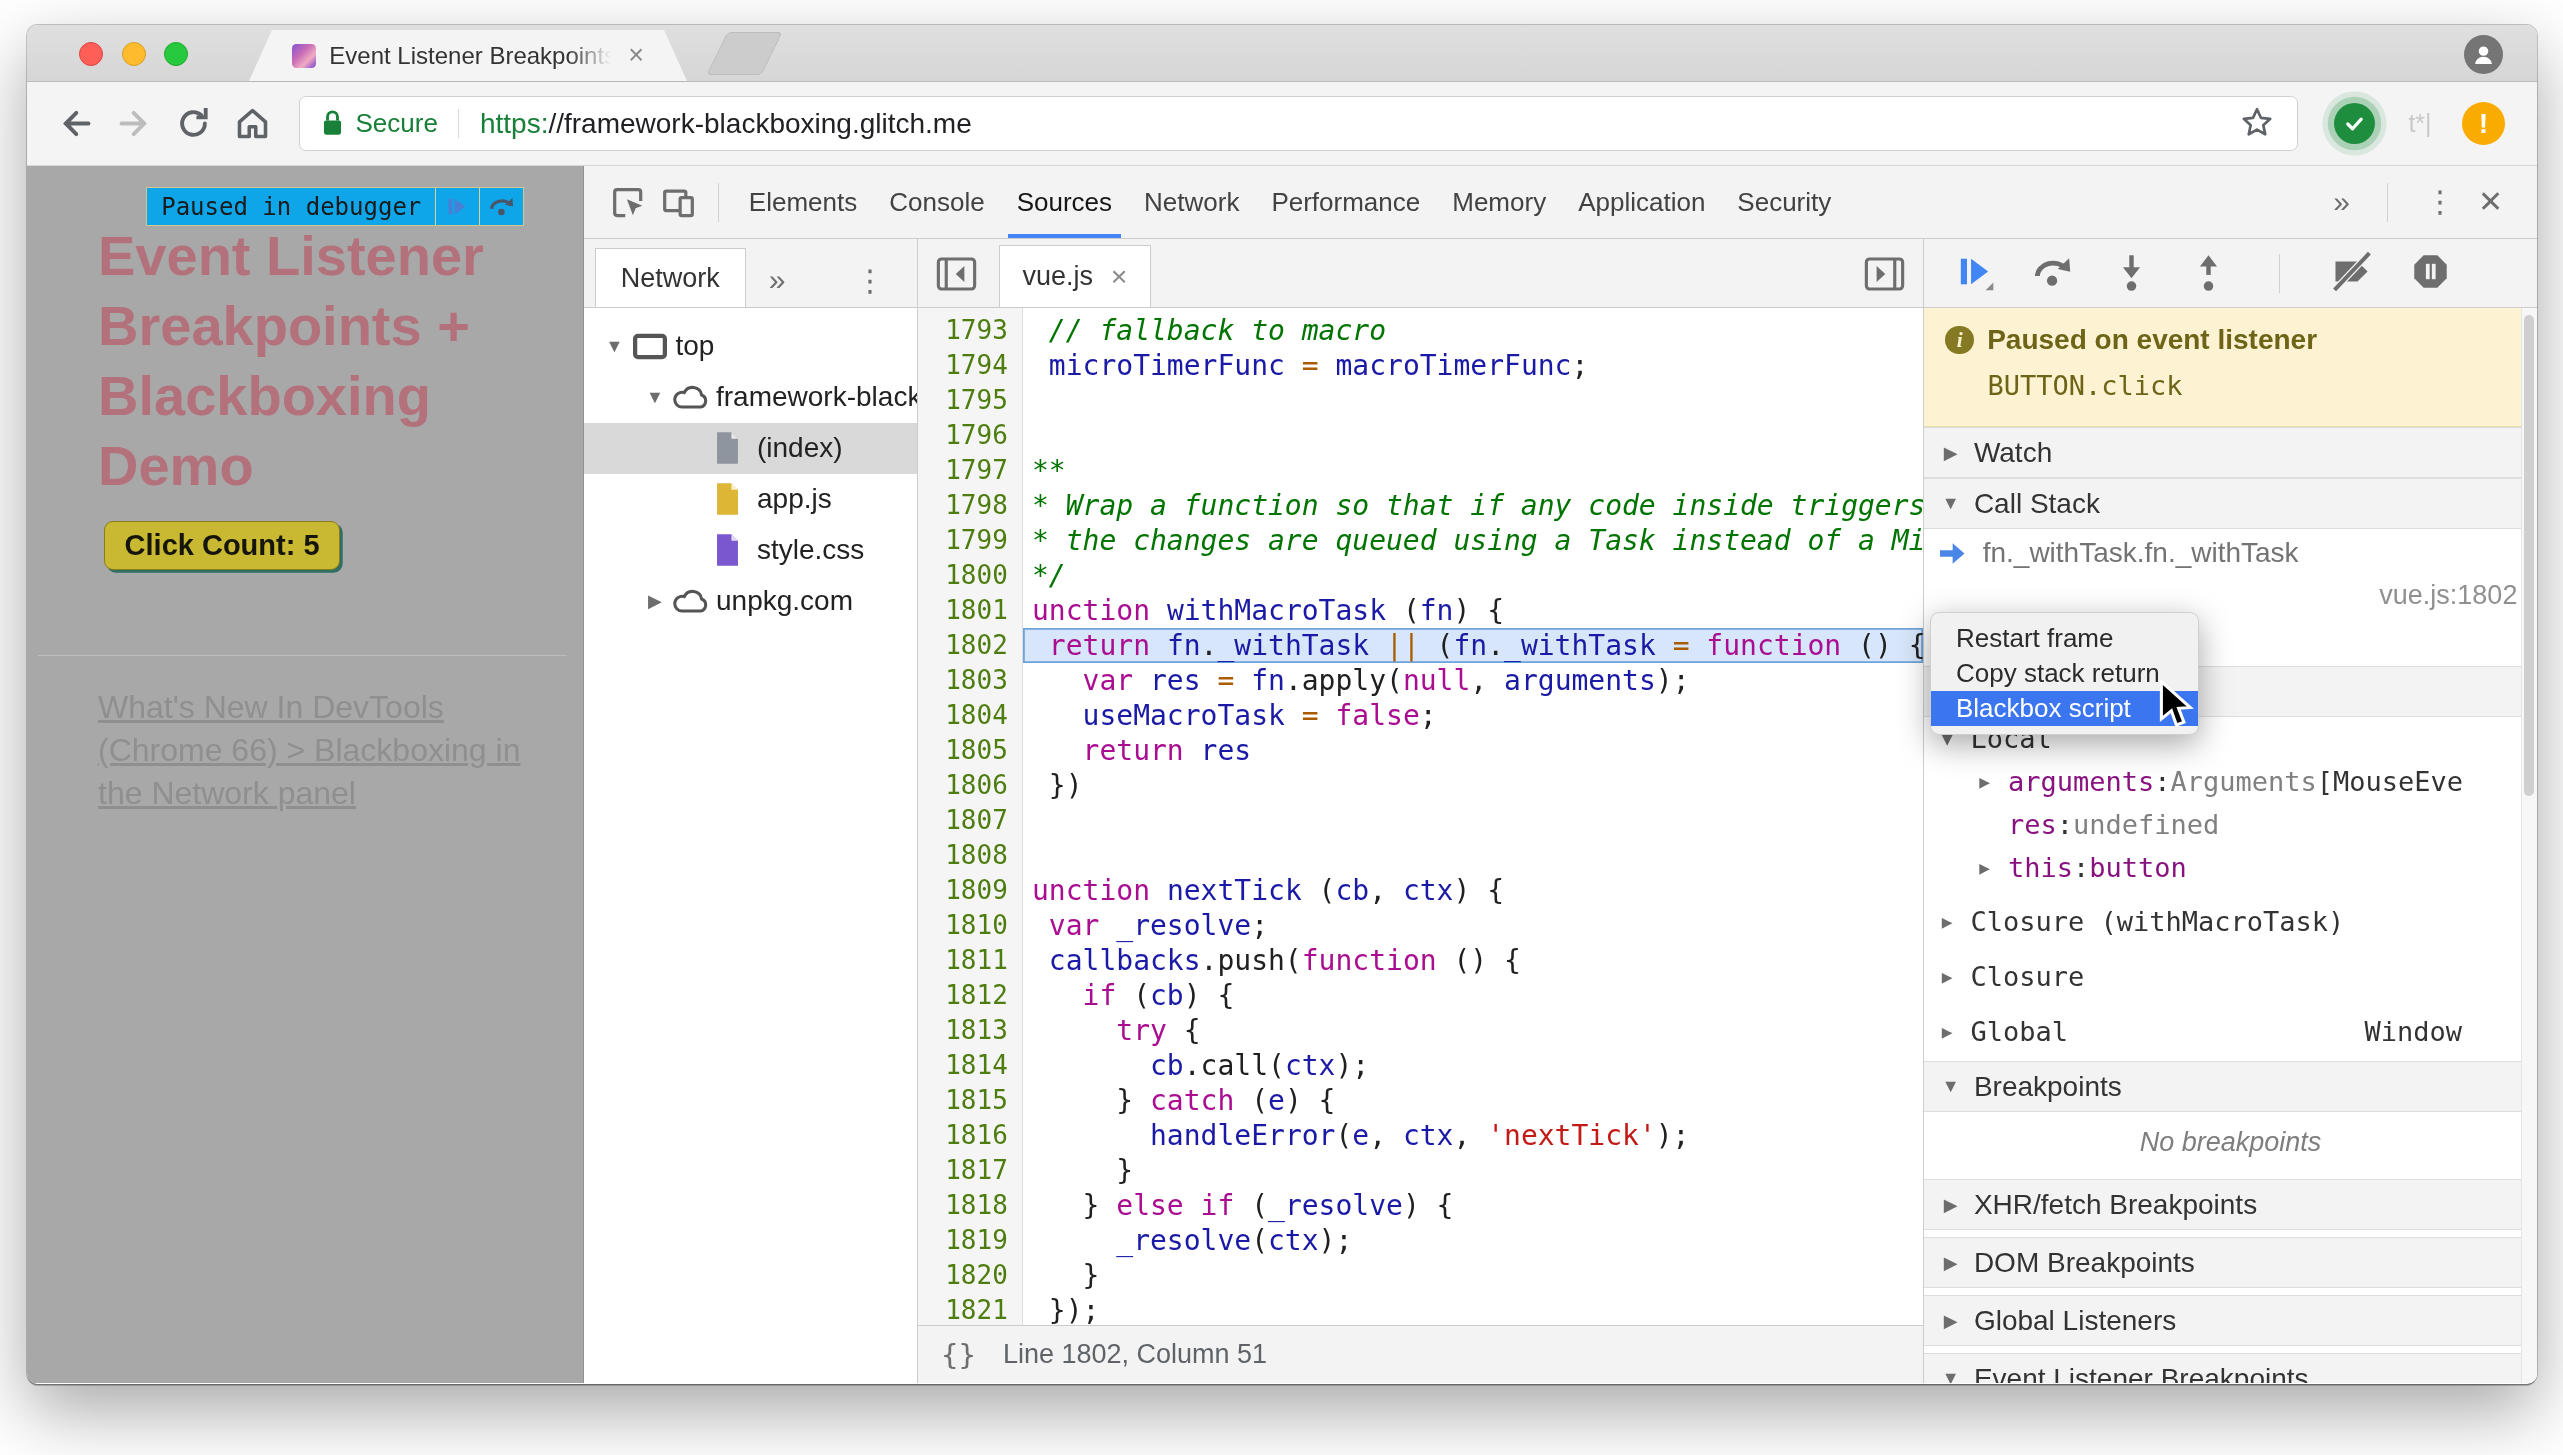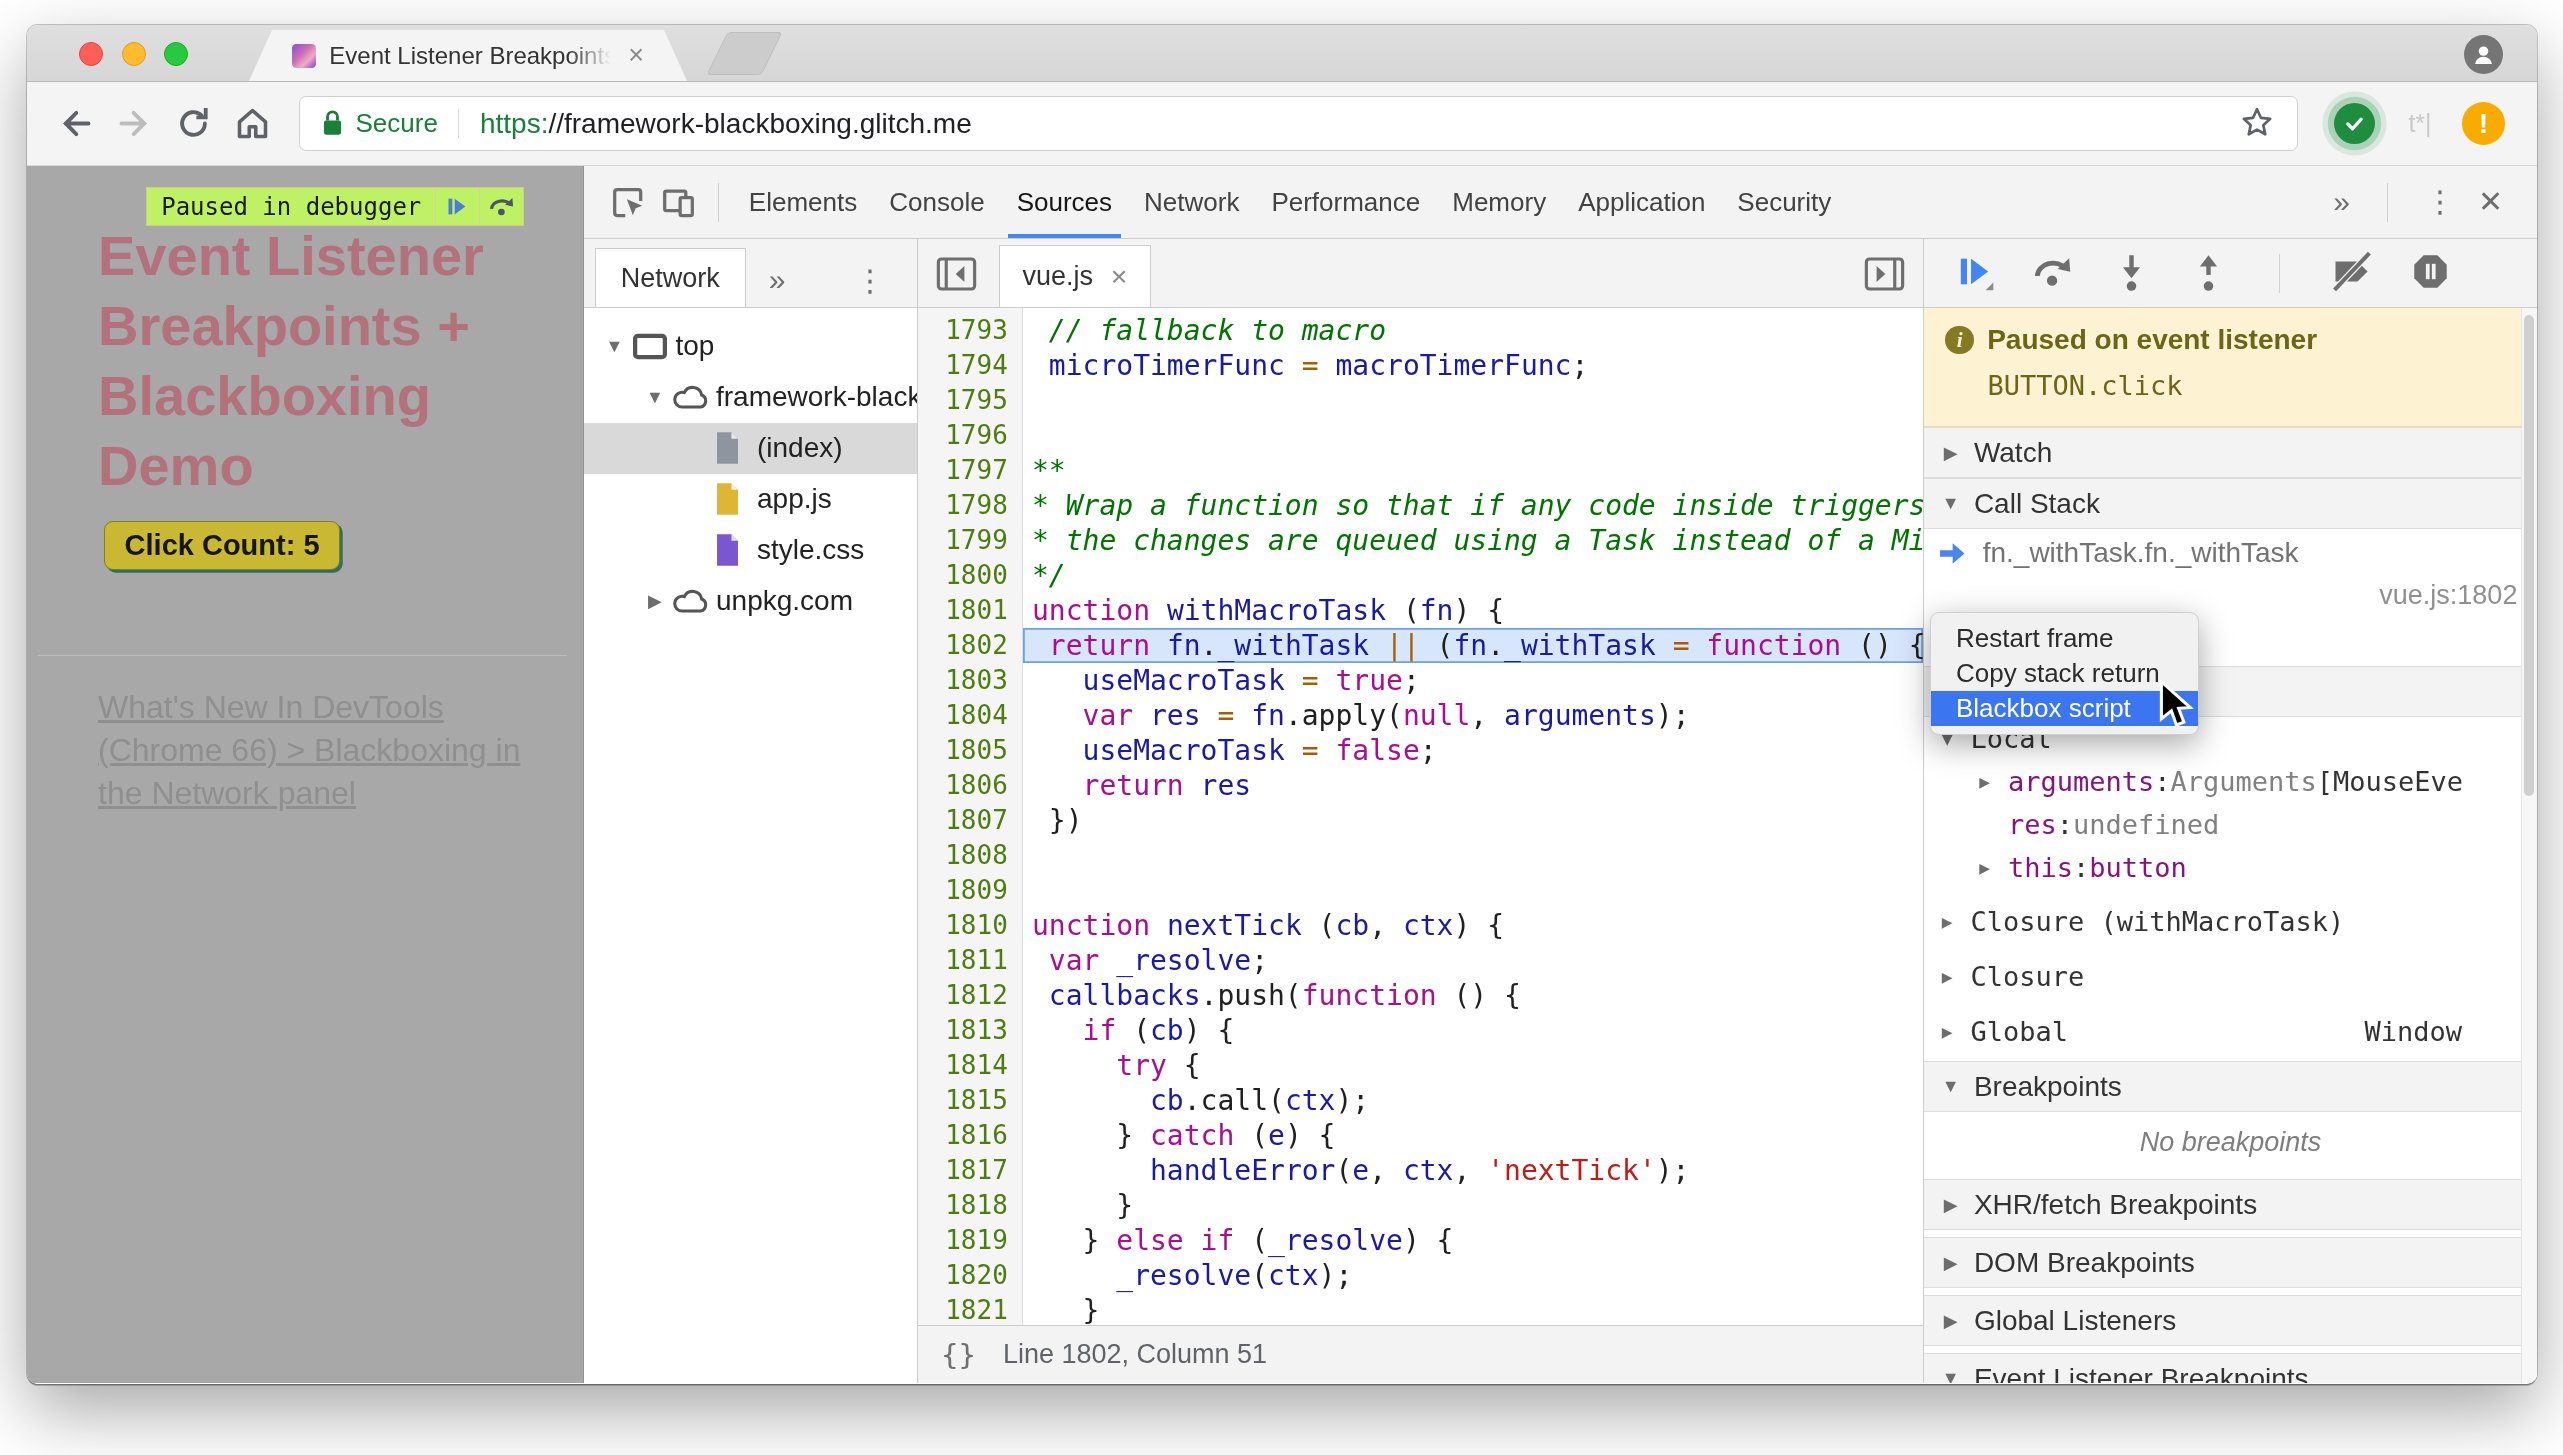--- a/index.html
+++ b/index.html
@@ -45,21 +45,21 @@
     box-shadow:0 0 0 6.2px rgba(30,142,62,.25), 0 0 0 11.6px rgba(30,142,62,.12); margin:0 12.5px; }
   .ext-ghost { width:48px; height:36px; color:#c9c9c9; font-size:25px; display:flex; align-items:center; justify-content:center; }
   .ext-warn { width:43px; height:43px; border-radius:50%; background:#f9ab00; color:#fff; font-weight:bold; font-size:28.5px;
     display:flex; align-items:center; justify-content:center; margin:0 9px; }
 
   
   .content { display:flex; height:1217px; }
 
   
   .page { width:556px; flex:none; background:#a8a8a8; position:relative; overflow:hidden; }
-  .paused-pill { position:absolute; left:119px; top:21.4px; height:39px; background:#bef264; border:0.9px solid #cfc98f;
+  .paused-pill { position:absolute; left:119px; top:21.4px; height:39px; background:#0ea5e9; border:0.9px solid #cfc98f;
     display:flex; align-items:stretch; font-family:"DejaVu Sans Mono", monospace; font-size:24px; color:#1a1a1a; }
   .pp-text { display:flex; align-items:center; padding:0 14.2px; }
   .pp-cell { width:44px; display:flex; align-items:center; justify-content:center; border-left:0.9px solid #d8d29a; }
   .page-heading { margin:55px 22px 0 71px; font-size:56px; line-height:70px; font-weight:bold; color:#b3717b; width:445px; }
   .click-btn { display:inline-block; margin:19.6px 0 0 77px; background:#c8b832; color:#15150a; font-size:29px; font-weight:600;
     padding:7.1px 19.6px; border:1.8px solid #8a7d1d; border-radius:9px; box-shadow:2.7px 2.7px 0 #2f6e63; }
   .page-hr { border:none; border-top:1.8px solid #bdbdbd; margin:85px 16px 0 10.7px; }
   .page-link { display:block; margin:30px 27px 0 71px; color:#8f8f8f; font-size:32px; line-height:43px; text-decoration:underline; width:463px; }
 
   
@@ -396,21 +396,20 @@
                 <div class="c-line"><span class="t-c"> // fallback to macro</span></div>
                 <div class="c-line"><span class="t-p"> </span><span class="t-v">microTimerFunc</span><span class="t-p"> </span><span class="t-o">=</span><span class="t-p"> </span><span class="t-v">macroTimerFunc</span><span class="t-p">;</span></div>
                 <div class="c-line"></div>
                 <div class="c-line"></div>
                 <div class="c-line"><span class="t-c">**</span></div>
                 <div class="c-line"><span class="t-c">* Wrap a function so that if any code inside triggers state change,</span></div>
                 <div class="c-line"><span class="t-c">* the changes are queued using a Task instead of a MicroTask.</span></div>
                 <div class="c-line"><span class="t-c">*/</span></div>
                 <div class="c-line"><span class="t-k">unction</span><span class="t-p"> </span><span class="t-v">withMacroTask</span><span class="t-p"> (</span><span class="t-v">fn</span><span class="t-p">) {</span></div>
                 <div class="c-line hl"><span class="t-p"> </span><span class="t-k">return</span><span class="t-p"> </span><span class="t-v">fn</span><span class="t-p">.</span><span class="t-v">_withTask</span><span class="t-p"> </span><span class="t-o">||</span><span class="t-p"> (</span><span class="t-v">fn</span><span class="t-p">.</span><span class="t-v">_withTask</span><span class="t-p"> </span><span class="t-o">=</span><span class="t-p"> </span><span class="t-k">function</span><span class="t-p"> () {</span></div>
-                <div class="c-line"><span class="t-p">   </span><span class="t-v">useMacroTask</span><span class="t-p"> </span><span class="t-o">=</span><span class="t-p"> </span><span class="t-k">true</span><span class="t-p">;</span></div>
                 <div class="c-line"><span class="t-p">   </span><span class="t-k">var</span><span class="t-p"> </span><span class="t-v">res</span><span class="t-p"> </span><span class="t-o">=</span><span class="t-p"> </span><span class="t-v">fn</span><span class="t-p">.apply(</span><span class="t-k">null</span><span class="t-p">, </span><span class="t-v">arguments</span><span class="t-p">);</span></div>
                 <div class="c-line"><span class="t-p">   </span><span class="t-v">useMacroTask</span><span class="t-p"> </span><span class="t-o">=</span><span class="t-p"> </span><span class="t-k">false</span><span class="t-p">;</span></div>
                 <div class="c-line"><span class="t-p">   </span><span class="t-k">return</span><span class="t-p"> </span><span class="t-v">res</span></div>
                 <div class="c-line"><span class="t-p"> })</span></div>
                 <div class="c-line"></div>
                 <div class="c-line"></div>
                 <div class="c-line"><span class="t-k">unction</span><span class="t-p"> </span><span class="t-v">nextTick</span><span class="t-p"> (</span><span class="t-v">cb</span><span class="t-p">, </span><span class="t-v">ctx</span><span class="t-p">) {</span></div>
                 <div class="c-line"><span class="t-p"> </span><span class="t-k">var</span><span class="t-p"> </span><span class="t-v">_resolve</span><span class="t-p">;</span></div>
                 <div class="c-line"><span class="t-p"> </span><span class="t-v">callbacks</span><span class="t-p">.push(</span><span class="t-k">function</span><span class="t-p"> () {</span></div>
                 <div class="c-line"><span class="t-p">   </span><span class="t-k">if</span><span class="t-p"> (</span><span class="t-v">cb</span><span class="t-p">) {</span></div>

